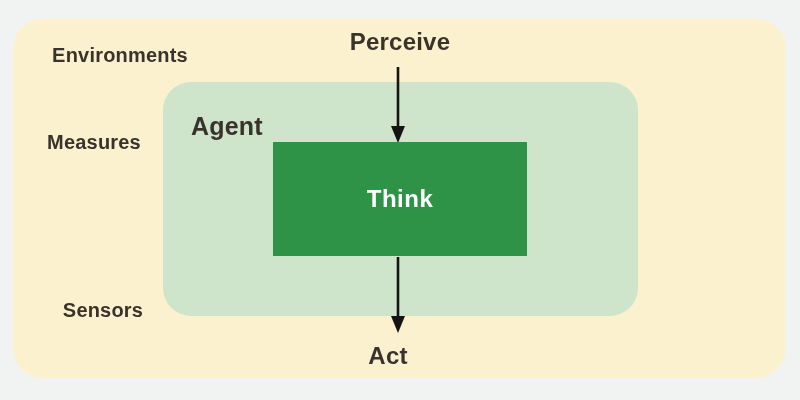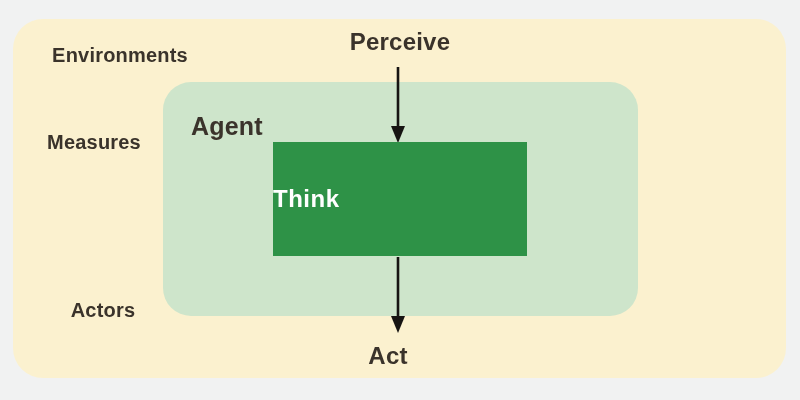--- a/index.html
+++ b/index.html
@@ -24,21 +24,21 @@
     position:absolute;left:13px;top:19px;width:773px;height:359px;
     background:var(--environment-bg);border-radius:30px;
   }
   .agent-box{
     position:absolute;left:163px;top:82px;width:475px;height:234px;
     background:var(--agent-bg);border-radius:28px;
   }
   .think-box{
     position:absolute;left:273px;top:142px;width:254px;height:114px;
     background:var(--think-bg);
-    display:flex;align-items:center;justify-content:flex-start;
+    display:flex;align-items:center;justify-content:center;
   }
   .lbl{
     position:absolute;color:var(--label-text);font-weight:700;
     white-space:nowrap;letter-spacing:.2px;
   }
   .lbl.centered{transform:translate(-50%,-50%);text-align:center;}
   .env-lbl{font-size:20px;line-height:1.25;}
   .env-lbl.multiline{white-space:normal;width:170px;}
   .agent-lbl{font-size:25px;transform:translateY(-50%);}
   .flow-lbl{font-size:24px;}
@@ -63,21 +63,21 @@
 
   <div class="env-box"></div>
 
   <div class="lbl env-lbl centered pos-environments">Environments</div>
 
   <div class="lbl env-lbl centered pos-sensors">Measures</div>
 
   <div class="lbl env-lbl multiline centered pos-perf">
   </div>
 
-  <div class="lbl env-lbl centered pos-actors">Actors</div>
+  <div class="lbl env-lbl centered pos-actors">Sensors</div>
 
   <div class="agent-box"></div>
 
   <div class="lbl agent-lbl pos-agent">Agent</div>
 
   <div class="lbl flow-lbl centered pos-perceive">Perceive</div>
 
   <svg class="arrow arrow-perceive" width="16" height="76" viewBox="0 0 16 76" aria-hidden="true">
     <line x1="8" y1="0" x2="8" y2="62" stroke="currentColor" stroke-width="2.6"></line>
     <polygon points="1,59 15,59 8,76" fill="currentColor"></polygon>

